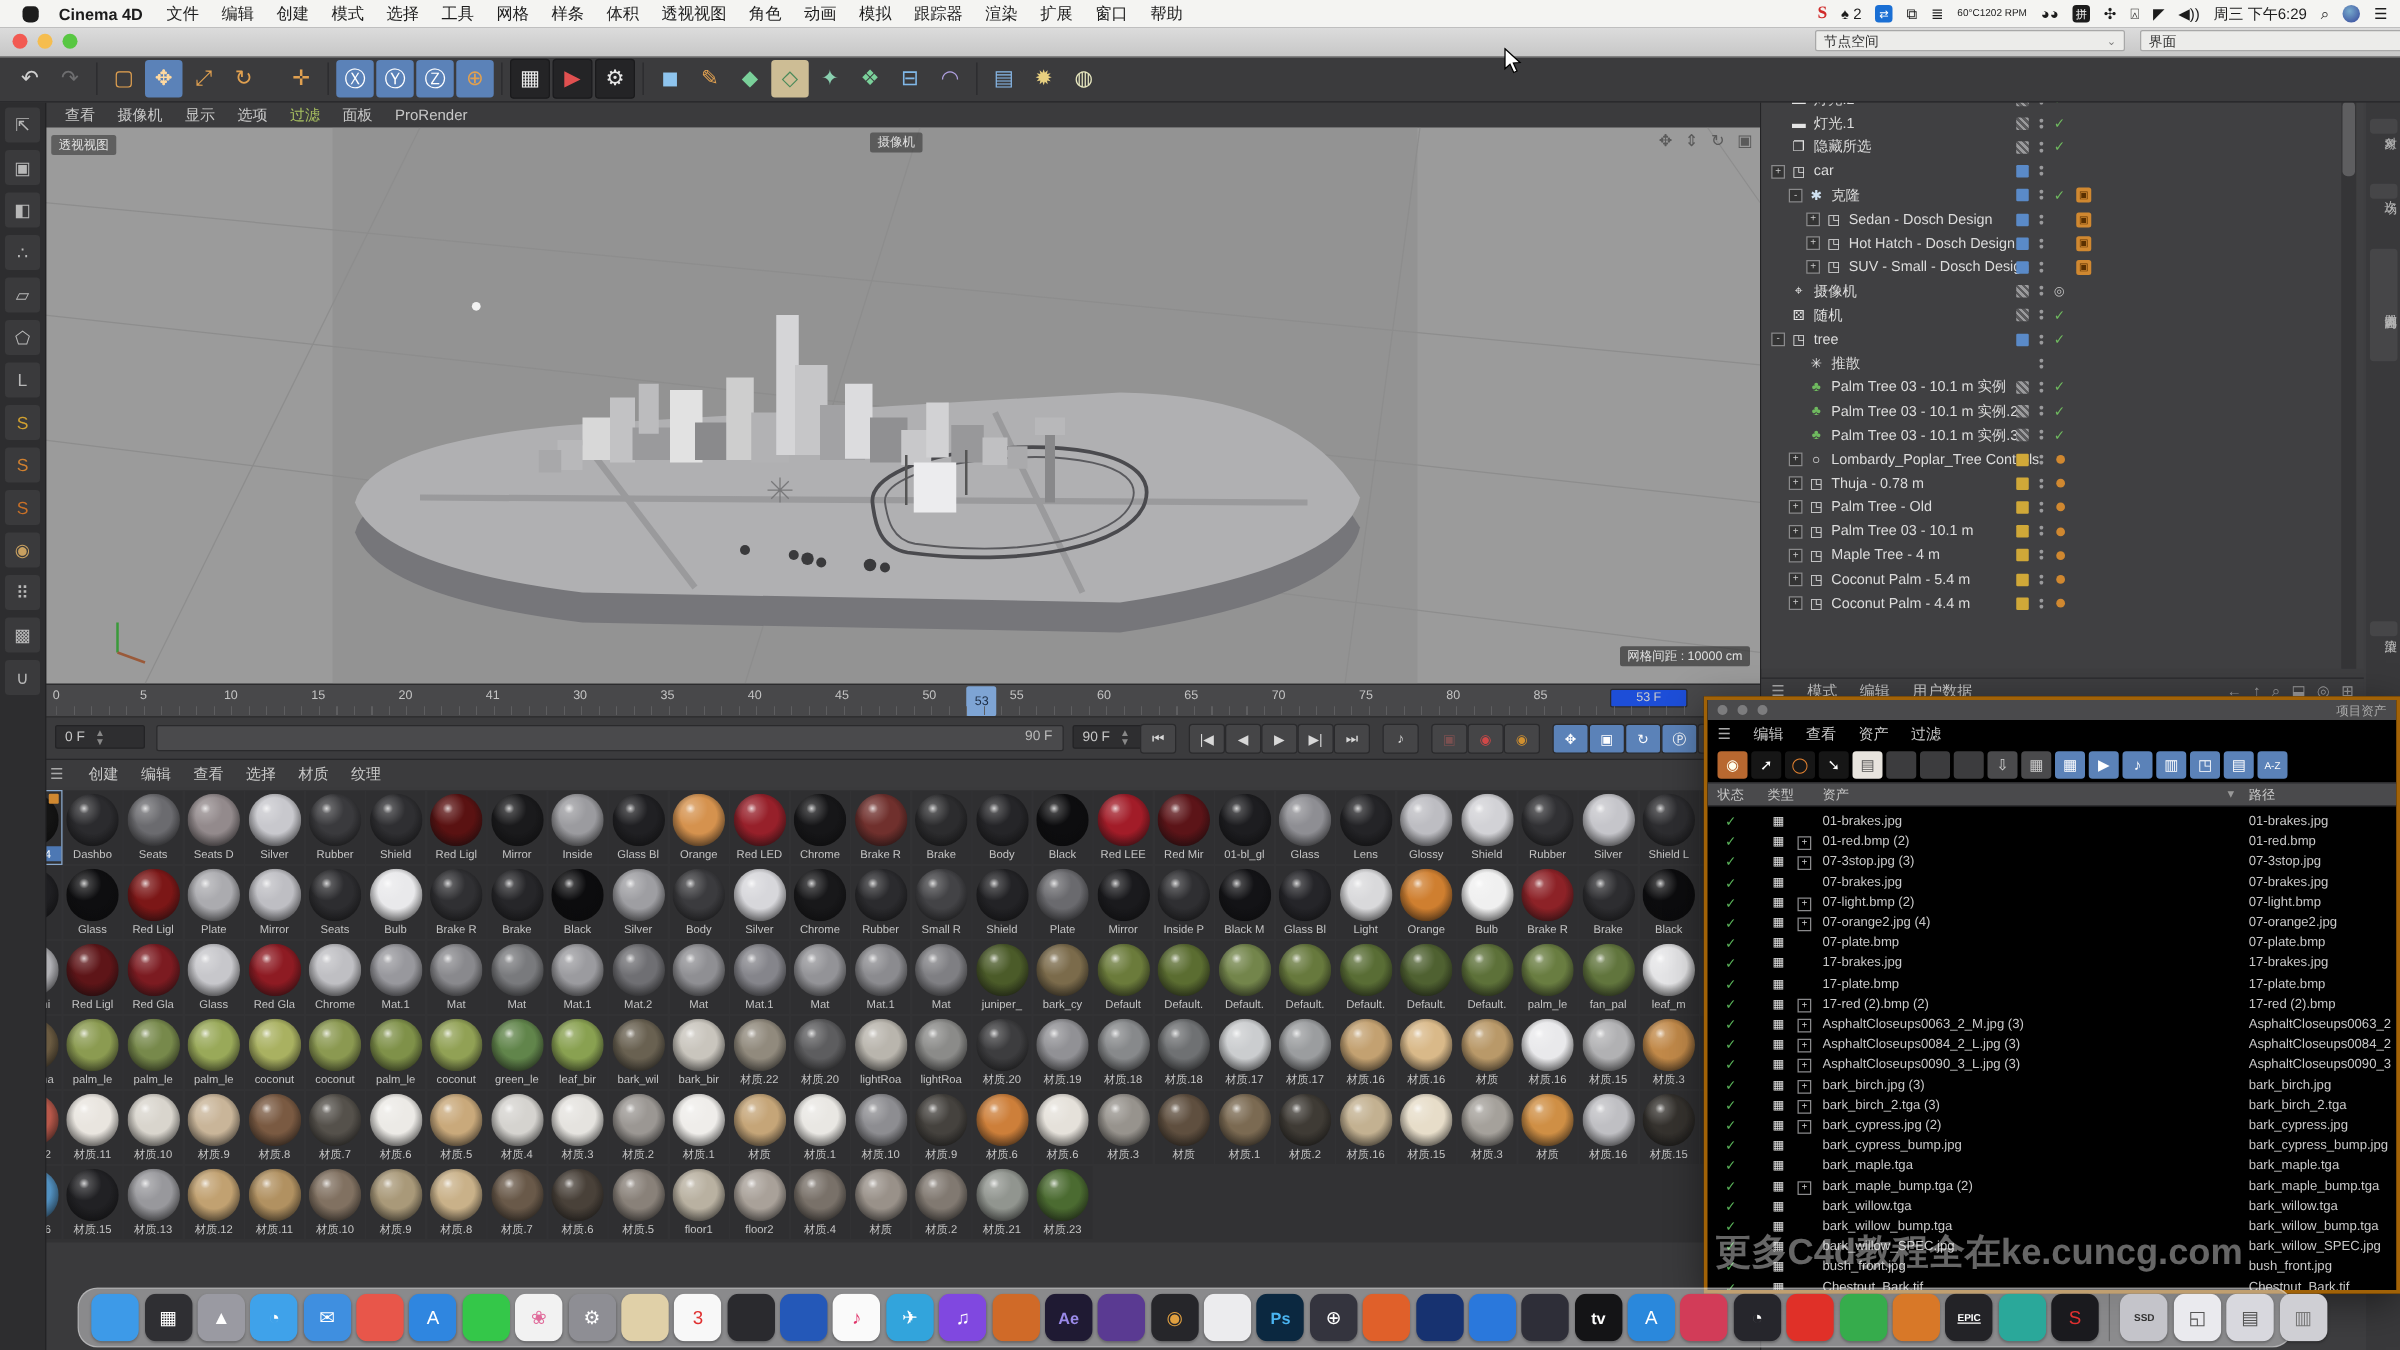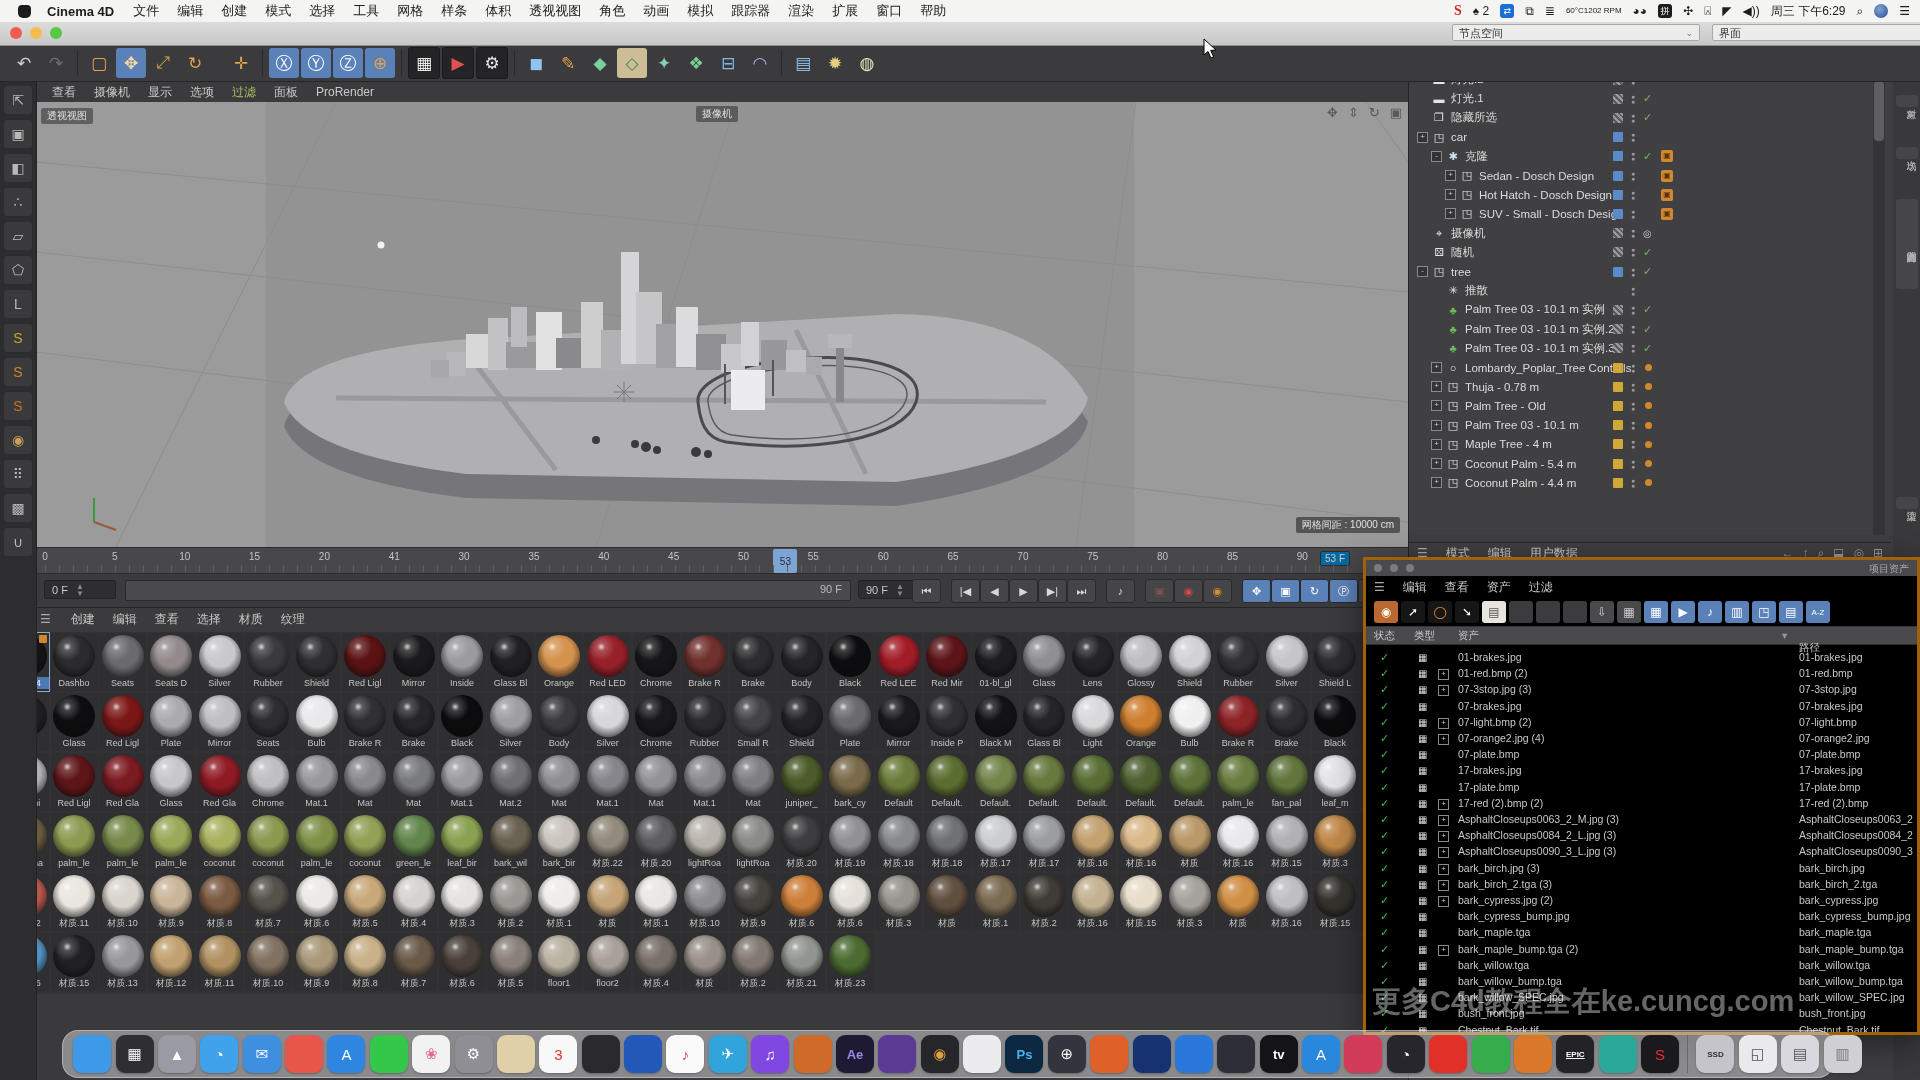--- a/index.html
+++ b/index.html
@@ -52,22 +52,22 @@
     padding:1px 6px;border-radius:2px;}
   .vp-corner{position:absolute;right:6px;top:3px;display:flex;gap:10px;color:#5a5a5a;font-size:13px;}
   
   #ruler{position:absolute;left:36px;top:547px;width:1372px;height:26px;background:#48484a;
     border-top:1px solid #2c2c2e;}
   #ruler::after{content:"";position:absolute;left:9px;right:60px;bottom:2px;height:7px;
     background:repeating-linear-gradient(90deg,#5e5e60 0 1px,transparent 1px 14px);}
   .rl{position:absolute;top:3px;font-size:10px;color:#c4c4c4;transform:translateX(-50%);}
   #playhead{position:absolute;top:1px;width:24px;height:24px;background:#7ea4d4;border-radius:2px;
     color:#1c2c44;font-size:10px;display:flex;align-items:center;justify-content:center;}
-  #cur-frame{position:absolute;right:58px;top:3px;background:#0369a1;border:1px solid #2a2a2c;color:#ccc;
-    font-size:10px;padding:1px 4px;border-radius:2px;}
+  #cur-frame{position:absolute;right:58px;top:3px;background:#1d4ed8;border:1px solid #2a2a2c;color:#ccc;
+    font-size:10px;padding:1px 20px;border-radius:2px;}
   #transport{position:absolute;left:36px;top:573px;width:1372px;height:34px;background:#3b3b3d;
     border-top:1px solid #2c2c2e;}
   .fld{position:absolute;top:6px;height:19px;background:#2e2e30;border:1px solid #232325;color:#c8c8c8;
     font-size:11px;border-radius:2px;display:flex;align-items:center;padding:0 7px;box-sizing:border-box;}
   .stp{margin-left:8px;color:#888;font-size:8px;line-height:7px;}
   #tl-track{position:absolute;left:89px;top:6px;width:724px;height:19px;background:#4a4a4c;
     border:1px solid #2a2a2c;border-radius:2px;color:#bbb;font-size:11px;}
   #tl-track span{position:absolute;right:8px;top:2px;}
   .tr-btn{position:absolute;top:5px;width:27px;height:22px;background:#454547;border:1px solid #2a2a2c;
     border-radius:3px;color:#d8d8d8;font-size:11px;display:flex;align-items:center;justify-content:center;}
@@ -1353,21 +1353,21 @@
       <div class="aw-ico" style="background: rgb(91, 130, 184); color: rgb(255, 255, 255);">▥</div>
       <div class="aw-ico" style="background: rgb(91, 130, 184); color: rgb(255, 255, 255);">◳</div>
       <div class="aw-ico" style="background: rgb(91, 130, 184); color: rgb(255, 255, 255);">▤</div>
       <div class="aw-ico" style="background: rgb(91, 130, 184); color: rgb(255, 255, 255); font-size: 8px;">A-Z</div>
     </div>
   <div id="aw-head">
     <span class="abs" style="left:8px;top:2px;">状态</span>
     <span class="abs" style="left:48px;top:2px;">类型</span>
     <span class="abs" style="left:92px;top:2px;">资产</span>
     <span class="abs" style="left:416px;top:2px;color:#999;">▾</span>
-    <span class="abs" style="left:433px;top:2px;margin-top:12px;">路径</span>
+    <span class="abs" style="left:433px;top:2px;">路径</span>
   </div>
   <div id="aw-rows">
       <div class="arow" style="top: 0px;">
         <div class="chk">✓</div>
         <div class="typ">▦</div>
         <div class="an">01-brakes.jpg</div>
         <div class="ap">01-brakes.jpg</div>
       </div>
       <div class="arow" style="top: 16.2px;">
         <div class="chk">✓</div>

